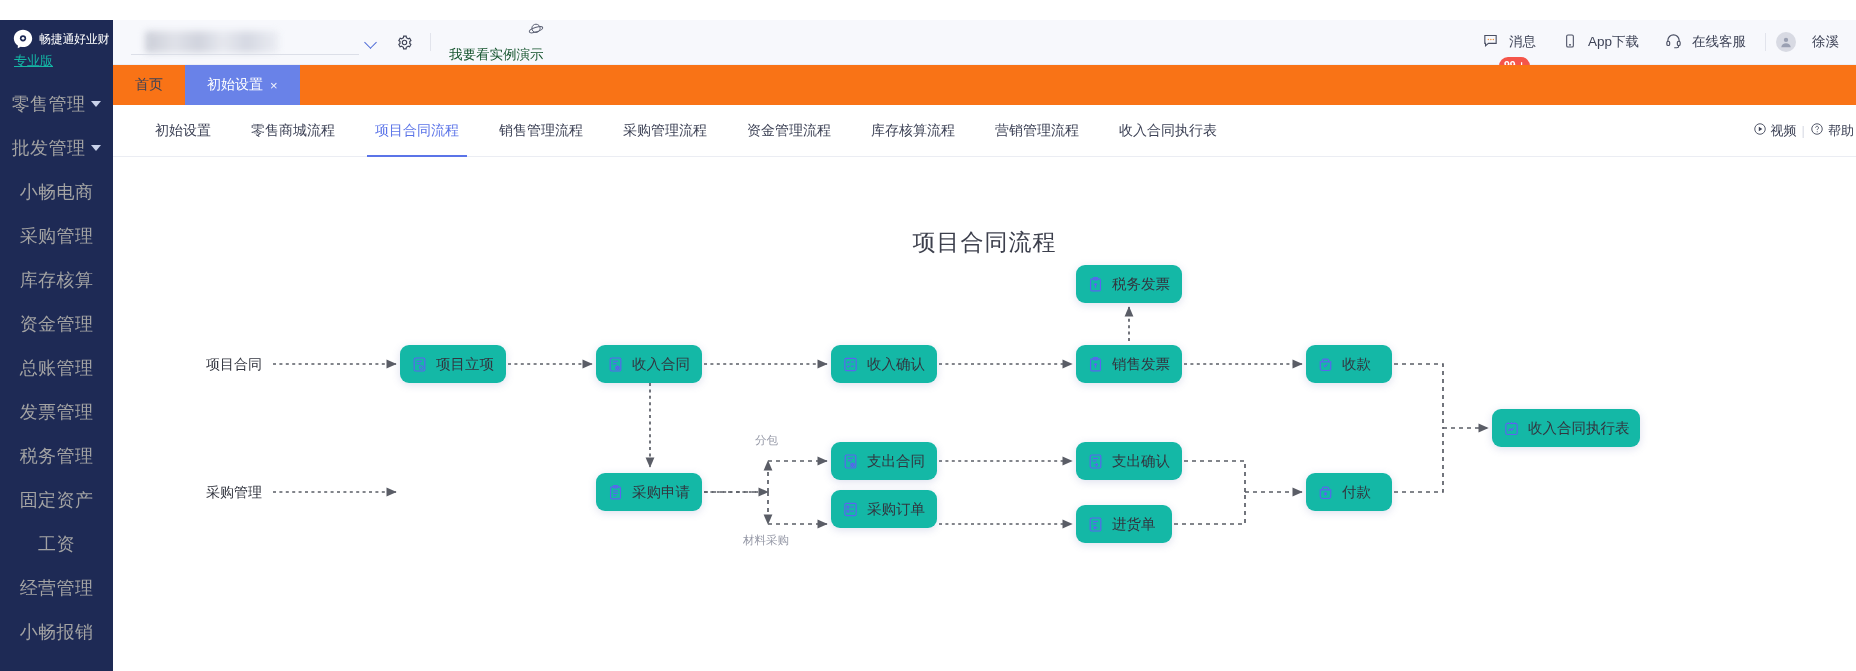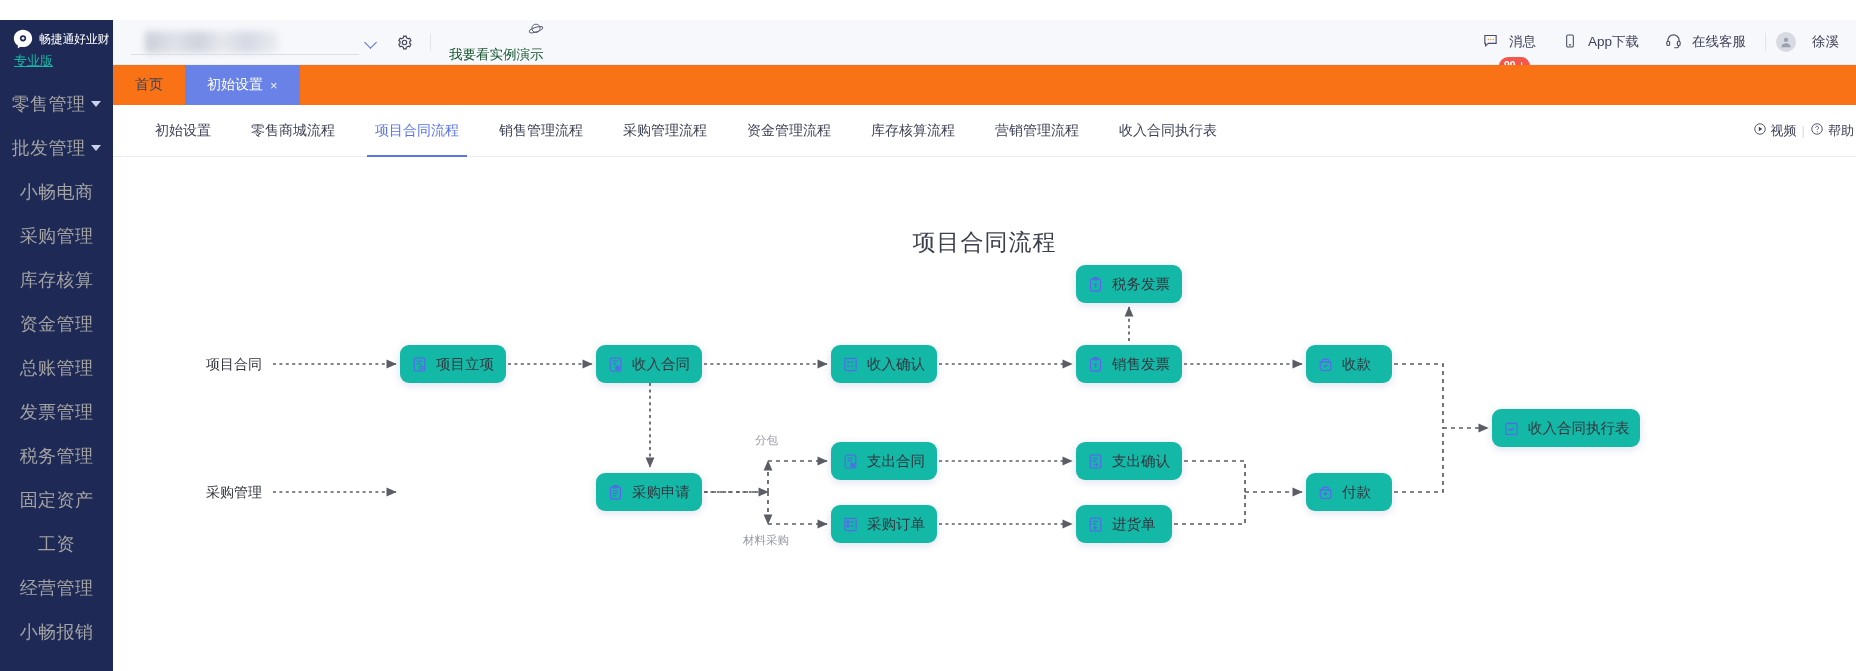--- a/index.html
+++ b/index.html
@@ -473,21 +473,21 @@
       <svg class="ico" viewBox="0 0 24 24" fill="none" stroke="#5b63f0" stroke-width="1.6">
         <rect x="4.5" y="2.8" width="15" height="18.4" rx="2.2"></rect>
         <line x1="8" y1="7.4" x2="15.5" y2="7.4"></line>
           <line x1="8" y1="11" x2="13.5" y2="11"></line>
         <circle cx="14.8" cy="16.8" r="2.6"></circle>
           <circle cx="14.8" cy="16.8" r=".9" fill="#5b63f0"></circle>
       </svg>
       <span class="lbl">支出合同</span>
     </div>
 
-    <div class="node" style="left:718px;top:348px;width:106px;">
+    <div class="node" style="left:718px;top:333px;width:106px;">
       <svg class="ico" viewBox="0 0 24 24" fill="none" stroke="#5b63f0" stroke-width="1.6">
         <rect x="4" y="3.4" width="16" height="17.2" rx="2.2"></rect>
         <rect x="7" y="7.2" width="2.6" height="2.6"></rect>
           <line x1="11.6" y1="8.5" x2="17" y2="8.5"></line>
         <rect x="7" y="13" width="2.6" height="2.6"></rect>
           <line x1="11.6" y1="14.3" x2="17" y2="14.3"></line>
       </svg>
       <span class="lbl">采购订单</span>
     </div>
 

